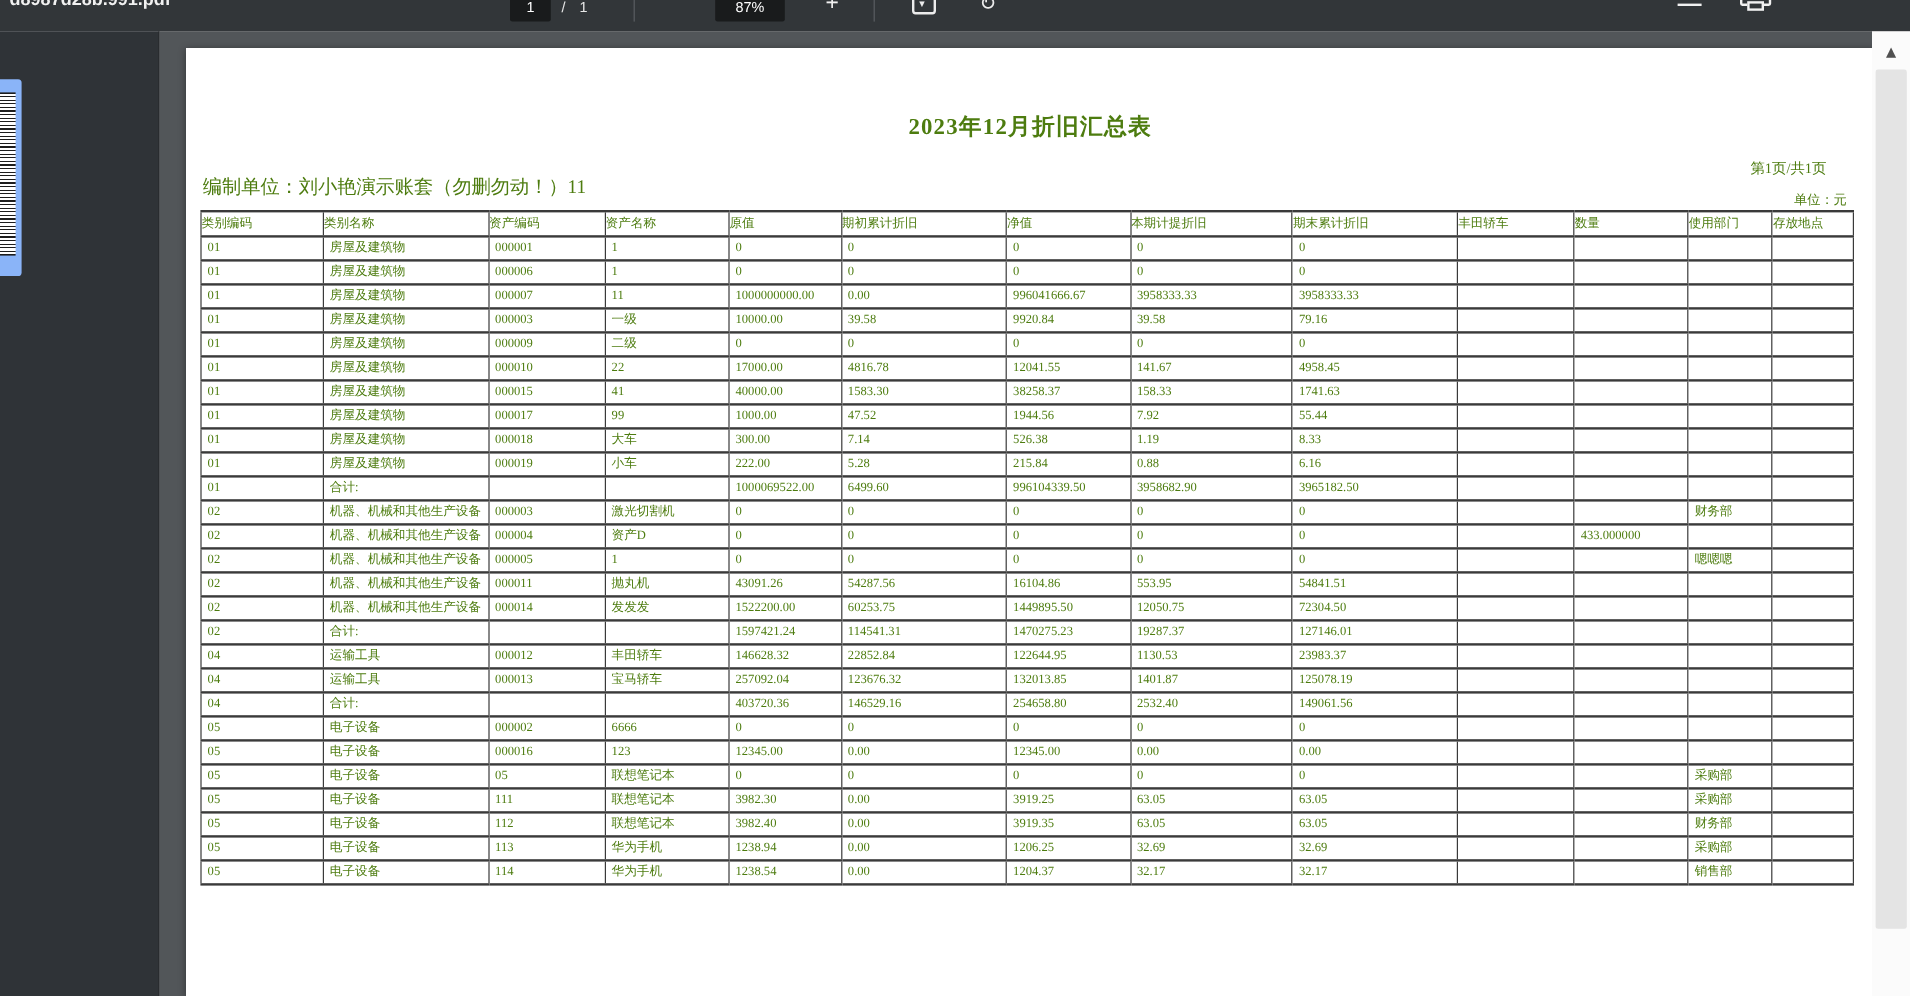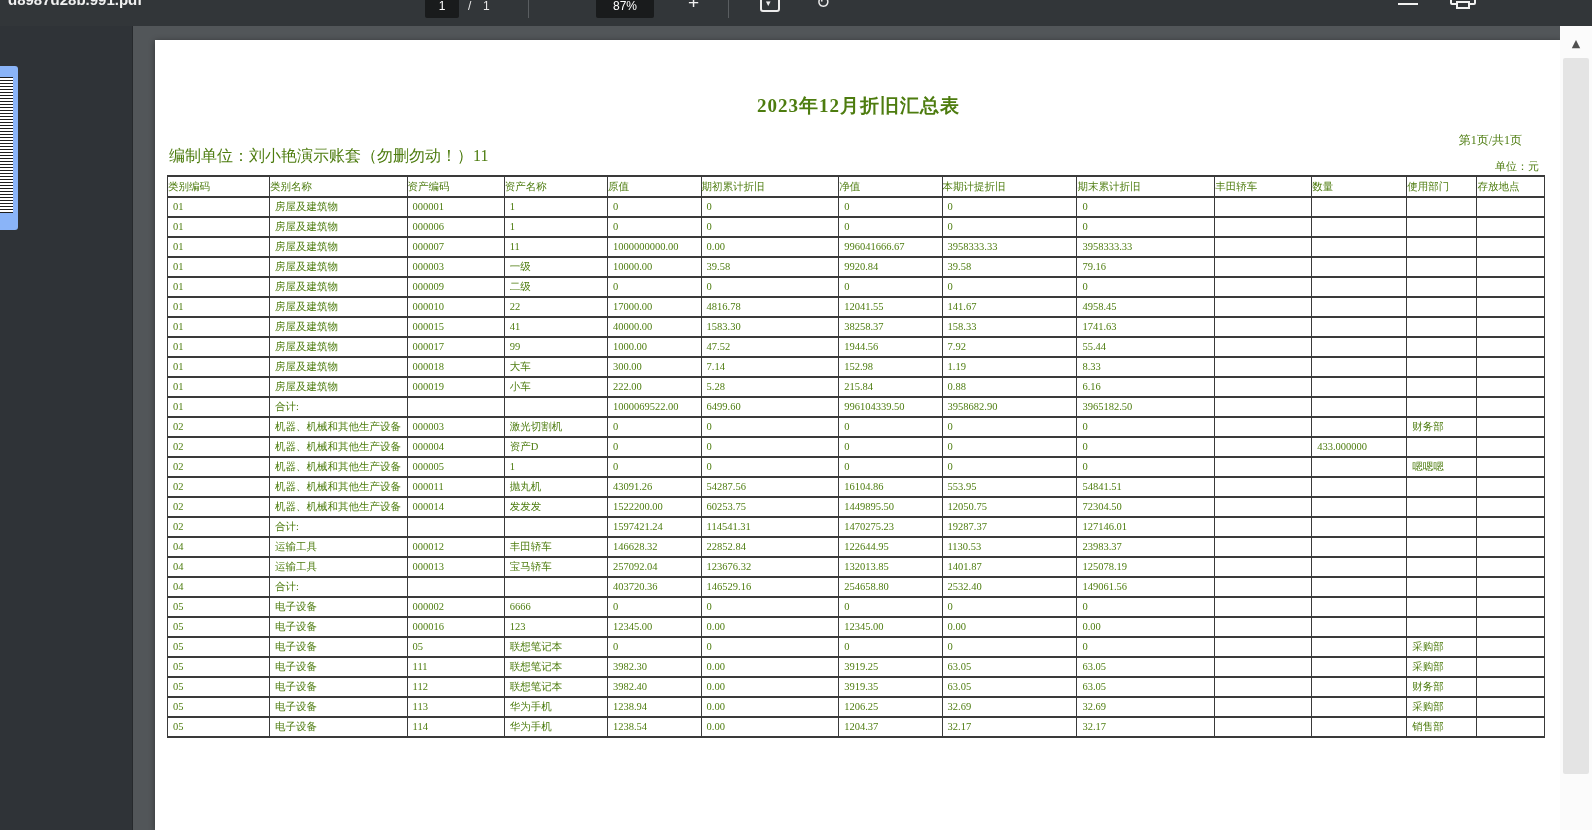--- a/index.html
+++ b/index.html
@@ -272,21 +272,21 @@
             <td></td>
             <td></td>
           </tr>
           <tr>
             <td>01</td>
             <td>房屋及建筑物</td>
             <td>000018</td>
             <td>大车</td>
             <td>300.00</td>
             <td>7.14</td>
-            <td>152.98</td>
+            <td>526.38</td>
             <td>1.19</td>
             <td>8.33</td>
             <td></td>
             <td></td>
             <td></td>
             <td></td>
           </tr>
           <tr>
             <td>01</td>
             <td>房屋及建筑物</td>

